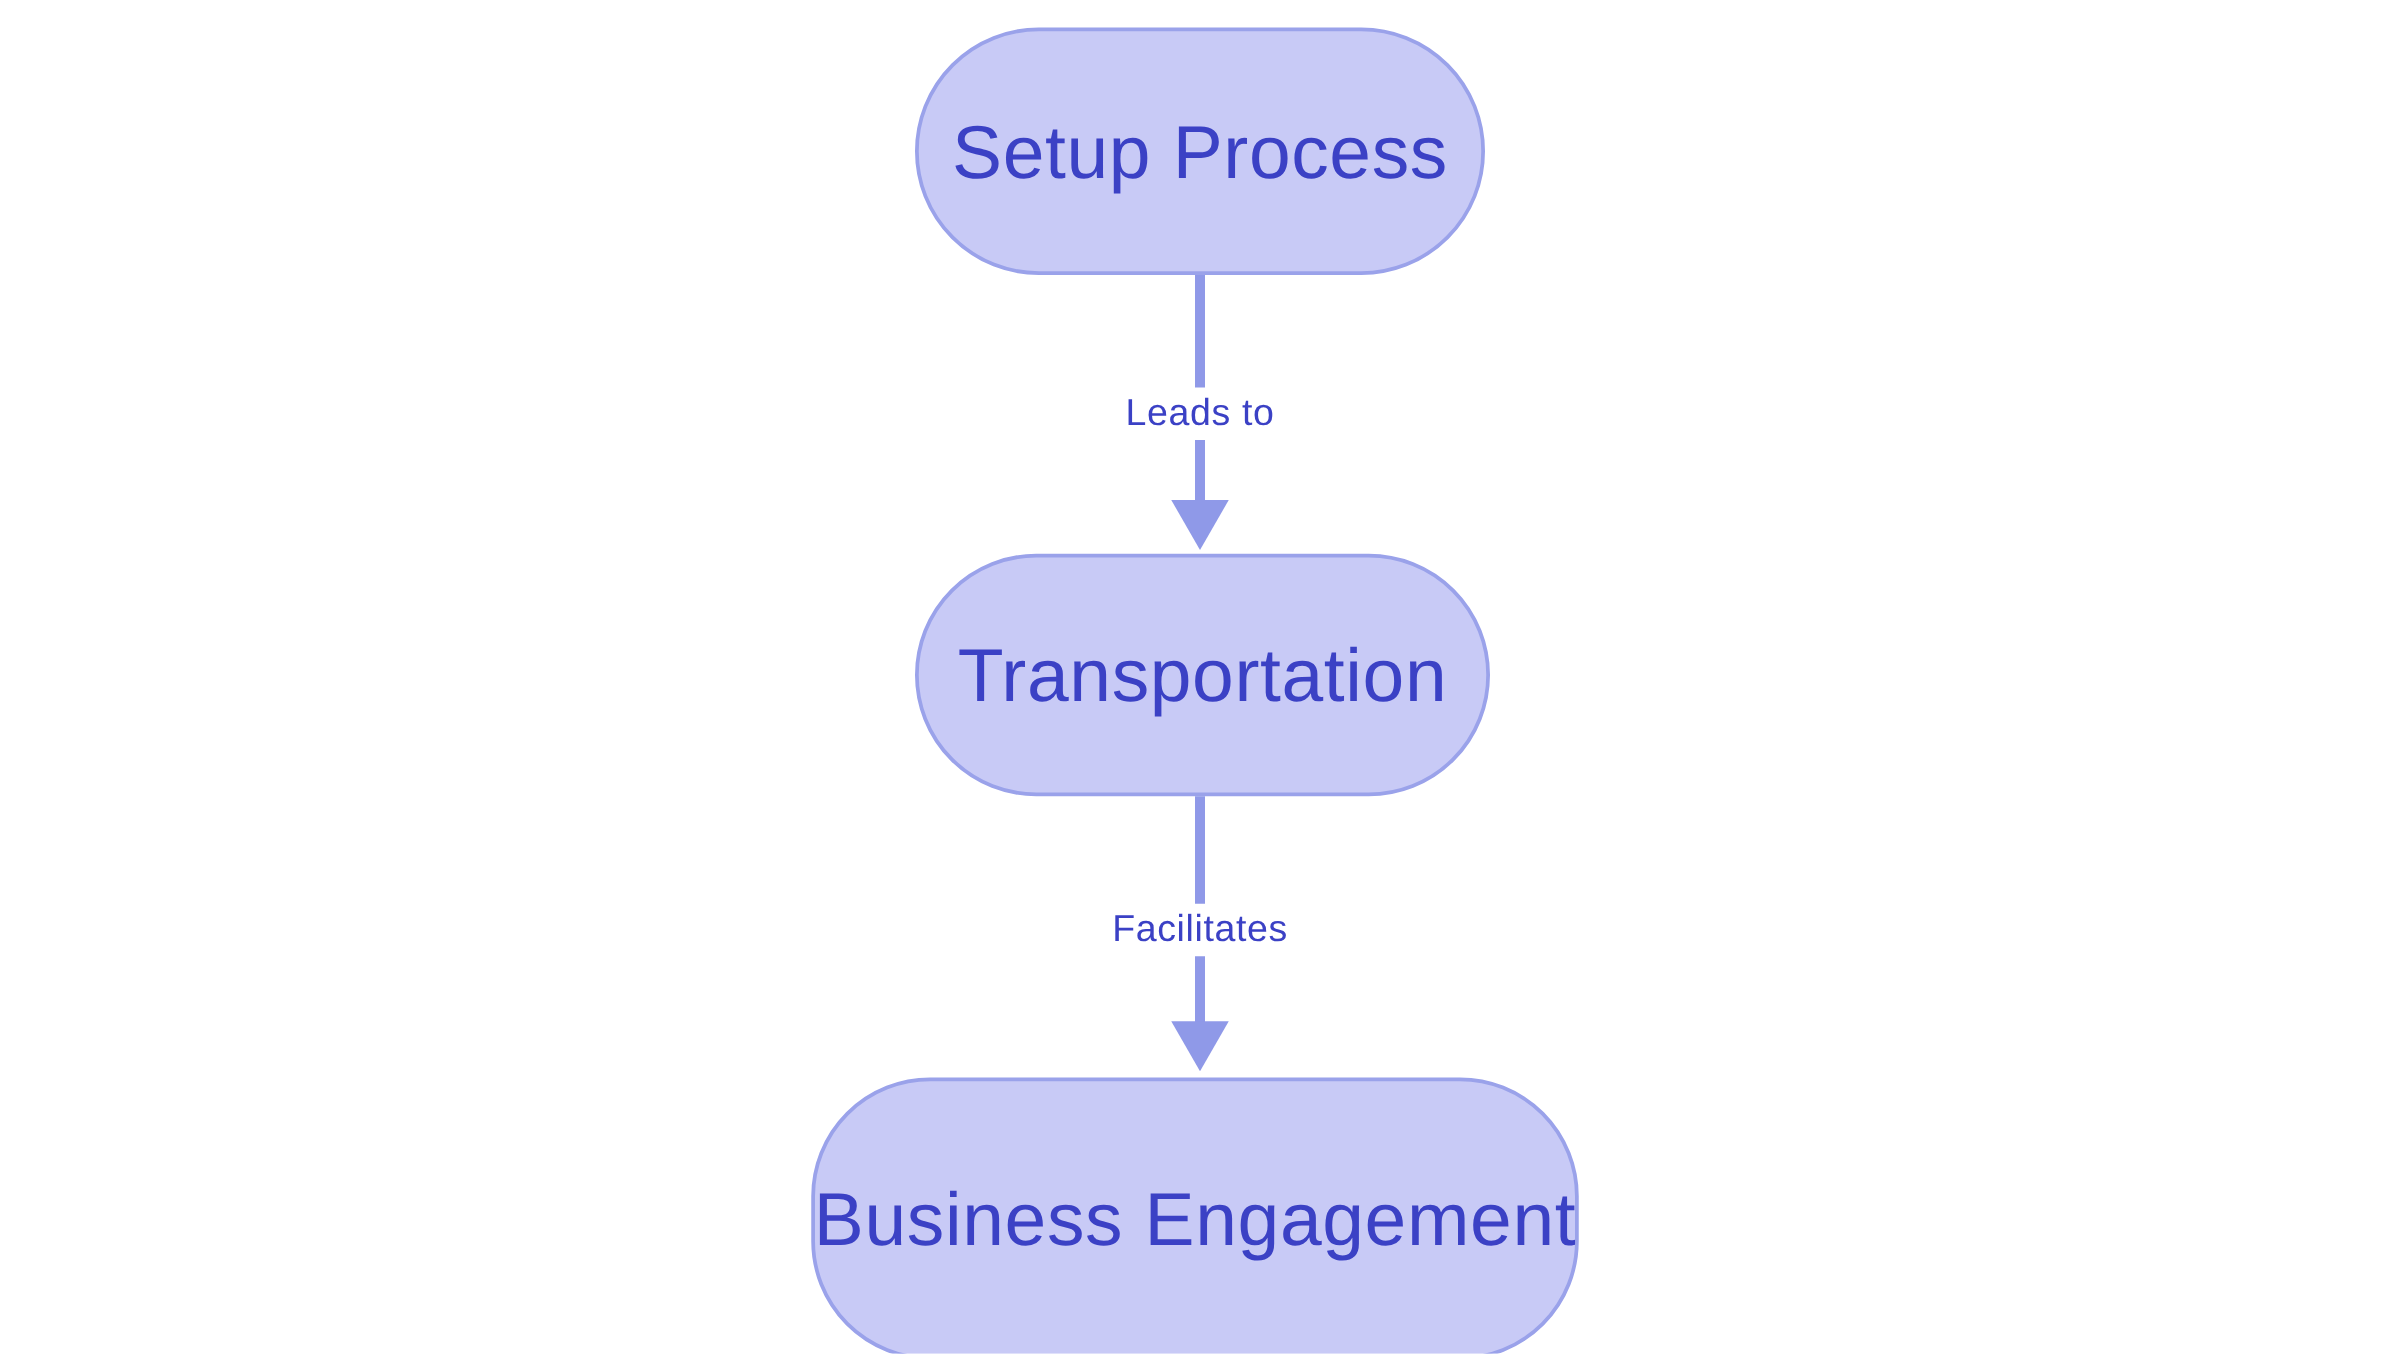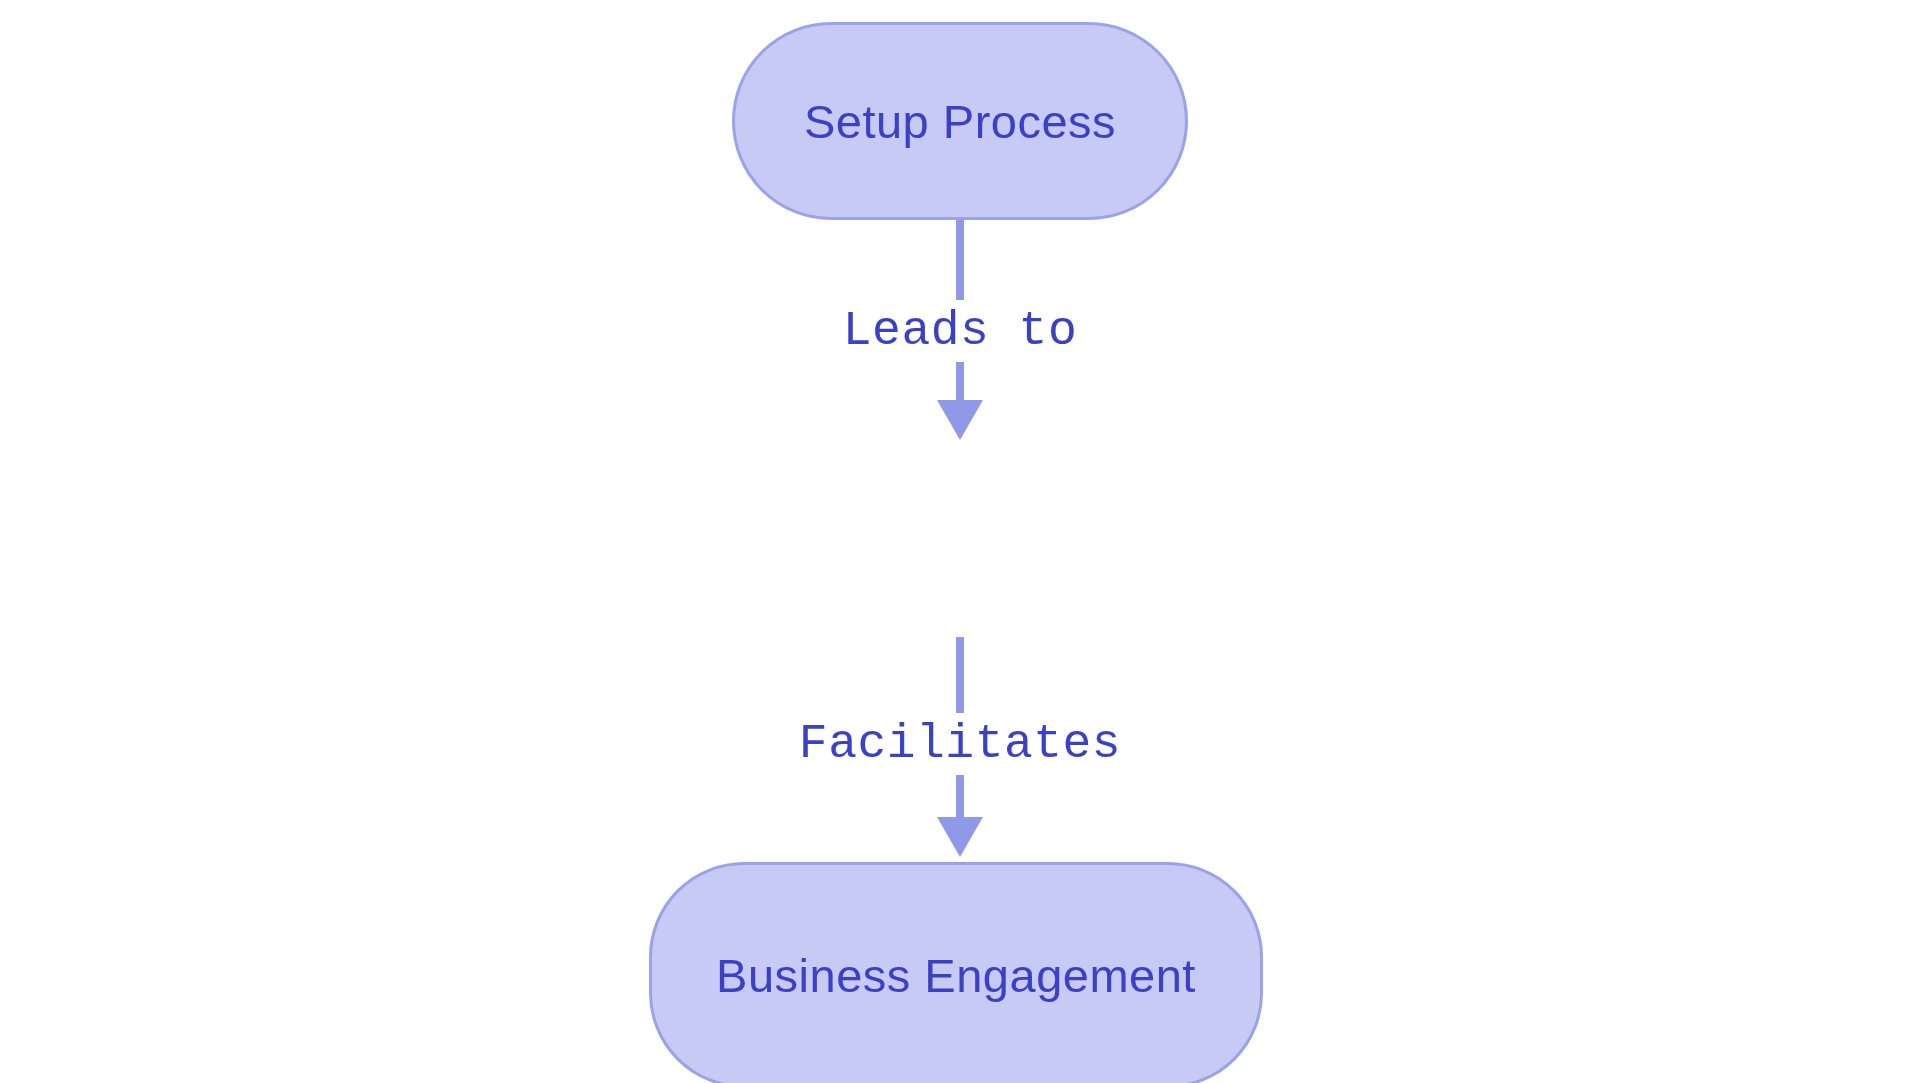--- a/index.html
+++ b/index.html
@@ -21,21 +21,21 @@
     font-family:"Liberation Sans","DejaVu Sans",sans-serif;
   }
   .node{
     position:absolute;
     display:flex;
     align-items:center;
     justify-content:center;
     background:var(--node-fill);
     border:3px solid var(--node-border);
     color:var(--node-text);
-    font-size:47px;
+    font-size:60px;
     letter-spacing:0.5px;
     white-space:nowrap;
   }
   .node-1{left:732px;top:22px;width:456px;height:198px;border-radius:99px;}
   .node-2{left:732px;top:443px;width:460px;height:194px;border-radius:97px;}
   .node-3{left:649px;top:862px;width:614px;height:226px;border-radius:95px;}
   .edge-line{
     position:absolute;
     width:8px;
     background:var(--arrow);
@@ -52,42 +52,44 @@
     left:937px;
   }
   .arrowhead-1{top:400px;}
   .arrowhead-2{top:817px;}
   .edge-label{
     position:absolute;
     left:960px;
     transform:translate(-50%,-50%);
     background:var(--background);
     color:var(--edge-label-text);
-    font-size:48px;
+    font-size:30px;
     letter-spacing:0.5px;
     padding:4px 10px;
     white-space:nowrap;
-    font-family:Liberation Mono, monospace;
   }
   .edge-label-1{top:331px;}
   .edge-label-2{top:744px;}
 </style>
 </head>
 <body>
 
 <div class="canvas">
 
   <div class="node node-1">
     <span>Setup Process</span>
   </div>
 
   <div class="edge-line edge-line-1"></div>
   <div class="arrowhead arrowhead-1"></div>
   <div class="edge-label edge-label-1">Leads to</div>
 
+  <div class="node node-2">
+    <span>Transportation</span>
+  </div>
 
   <div class="edge-line edge-line-2"></div>
   <div class="arrowhead arrowhead-2"></div>
   <div class="edge-label edge-label-2">Facilitates</div>
 
   <div class="node node-3">
     <span>Business Engagement</span>
   </div>
 
 </div>

